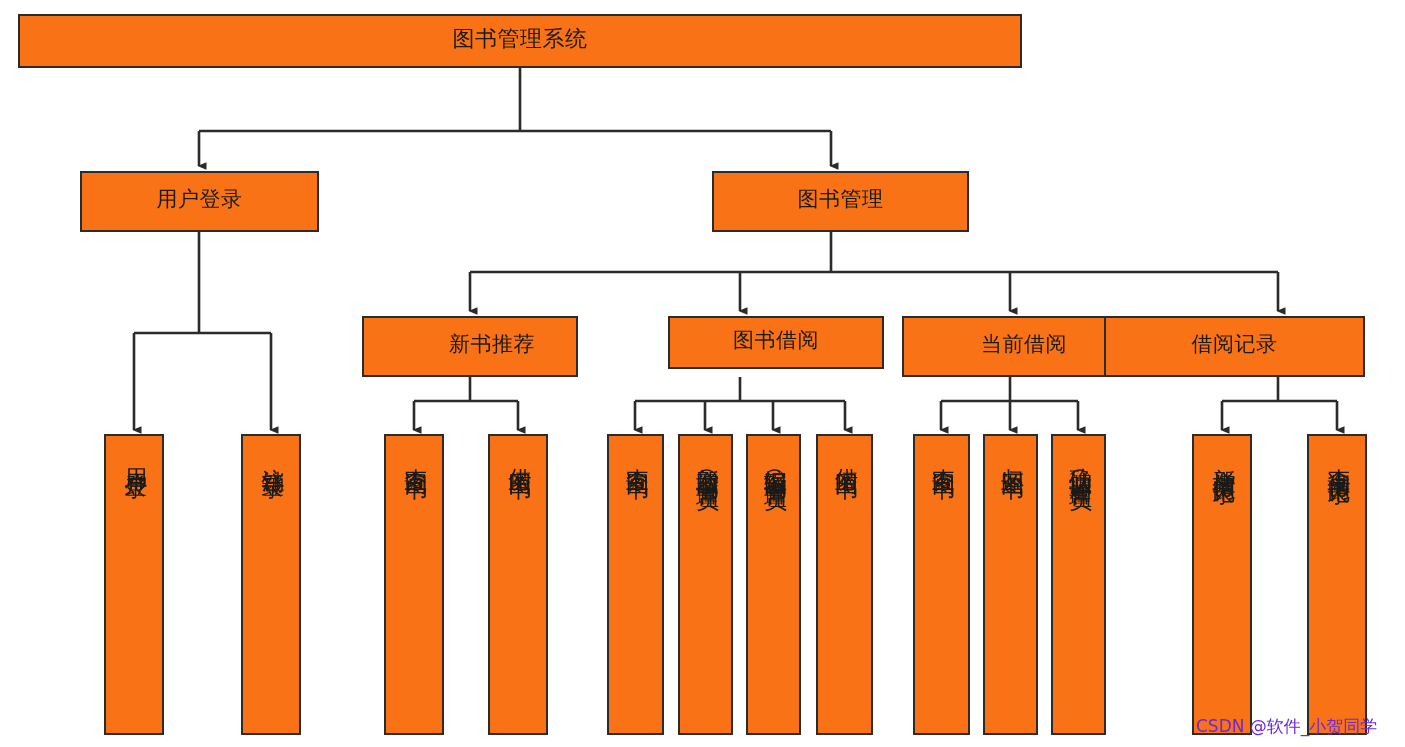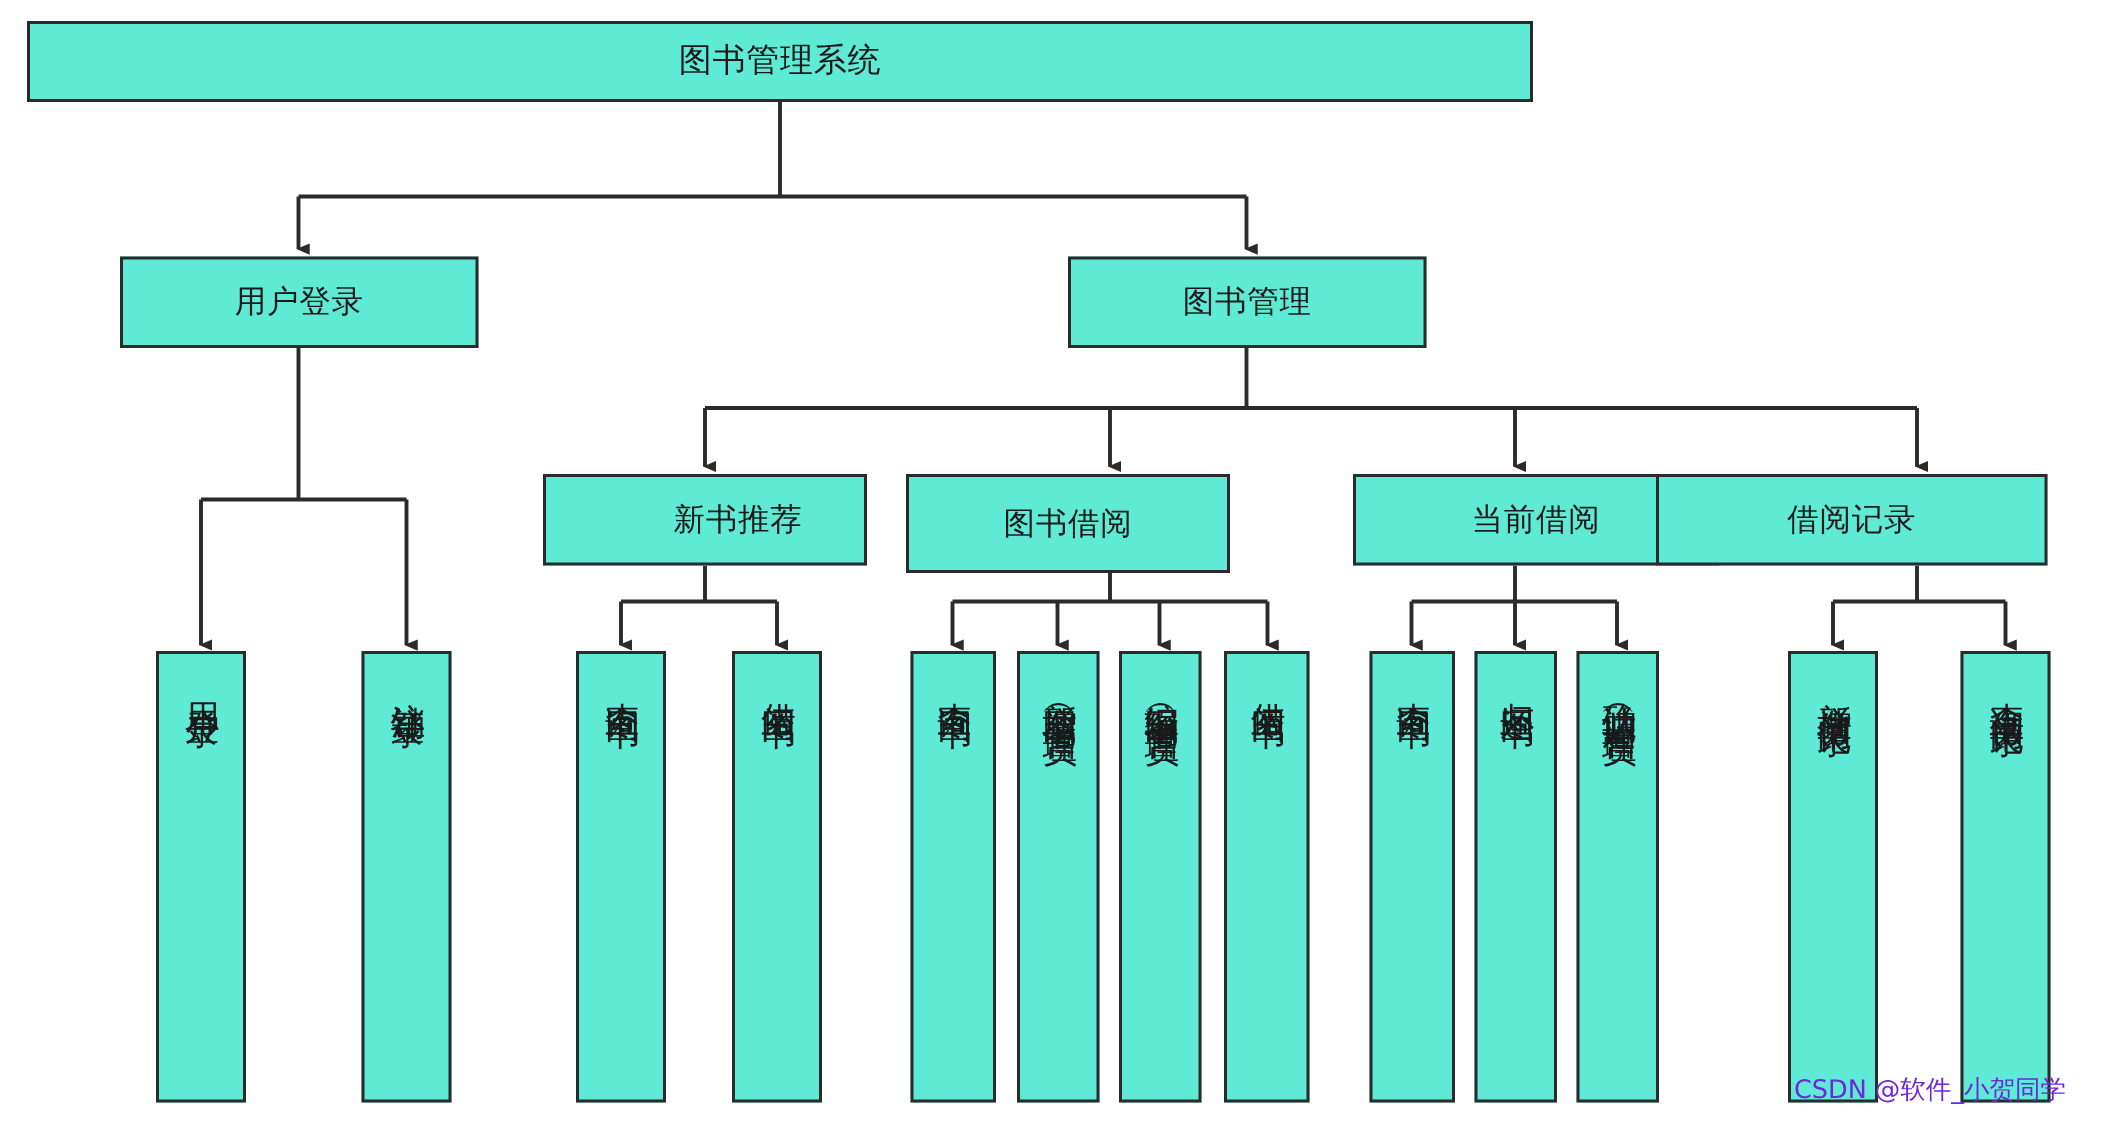--- a/index.html
+++ b/index.html
@@ -23,25 +23,26 @@
     left: 0;
     top: 0;
     width: 1405px;
     height: 747px;
     pointer-events: none;
   }
   .node {
     position: absolute;
     box-sizing: border-box;
     border: 2px solid #2b2b2b;
-    background: #5eead4;
+    background: #f97316;
     display: flex;
     align-items: center;
     justify-content: center;
     color: #1a1a1a;
+    font-family: Liberation Mono, monospace;
   }
   .node .label {
     display: block;
     text-align: center;
     line-height: 1.18;
     letter-spacing: 0.5px;
   }
   
   .node.horiz .label {
     font-size: 21px;
@@ -127,28 +128,28 @@
     </g>
   </svg>
 
   <div class="node horiz root" style="left:18px; top:14px; width:1004px; height:54px;">
     <span class="label">图书管理系统</span>
   </div>
 
   <div class="node horiz" style="left:80px; top:171px; width:239px; height:61px;">
     <span class="label">用户登录</span>
   </div>
-  <div class="node horiz" style="left:712px; top:171px; width:239px; height:61px;">
+  <div class="node horiz" style="left:712px; top:171px; width:257px; height:61px;">
     <span class="label">图书管理</span>
   </div>
 
   <div class="node horiz" style="left:362px; top:316px; width:216px; height:61px;padding-left:44px;">
     <span class="label">新书推荐</span>
   </div>
-  <div class="node horiz" style="left:604px; top:316px; width:216px; height:66px;">
+  <div class="node horiz" style="left:668px; top:316px; width:216px; height:53px;">
     <span class="label">图书借阅</span>
   </div>
   <div class="node horiz" style="left:902px; top:316px; width:244px; height:61px;">
     <span class="label">当前借阅</span>
   </div>
   <div class="node horiz" style="left:1104px; top:316px; width:261px; height:61px;">
     <span class="label">借阅记录</span>
   </div>
 
   <div class="node vert" style="left:104px; top:434px; width:60px; height:301px;">

